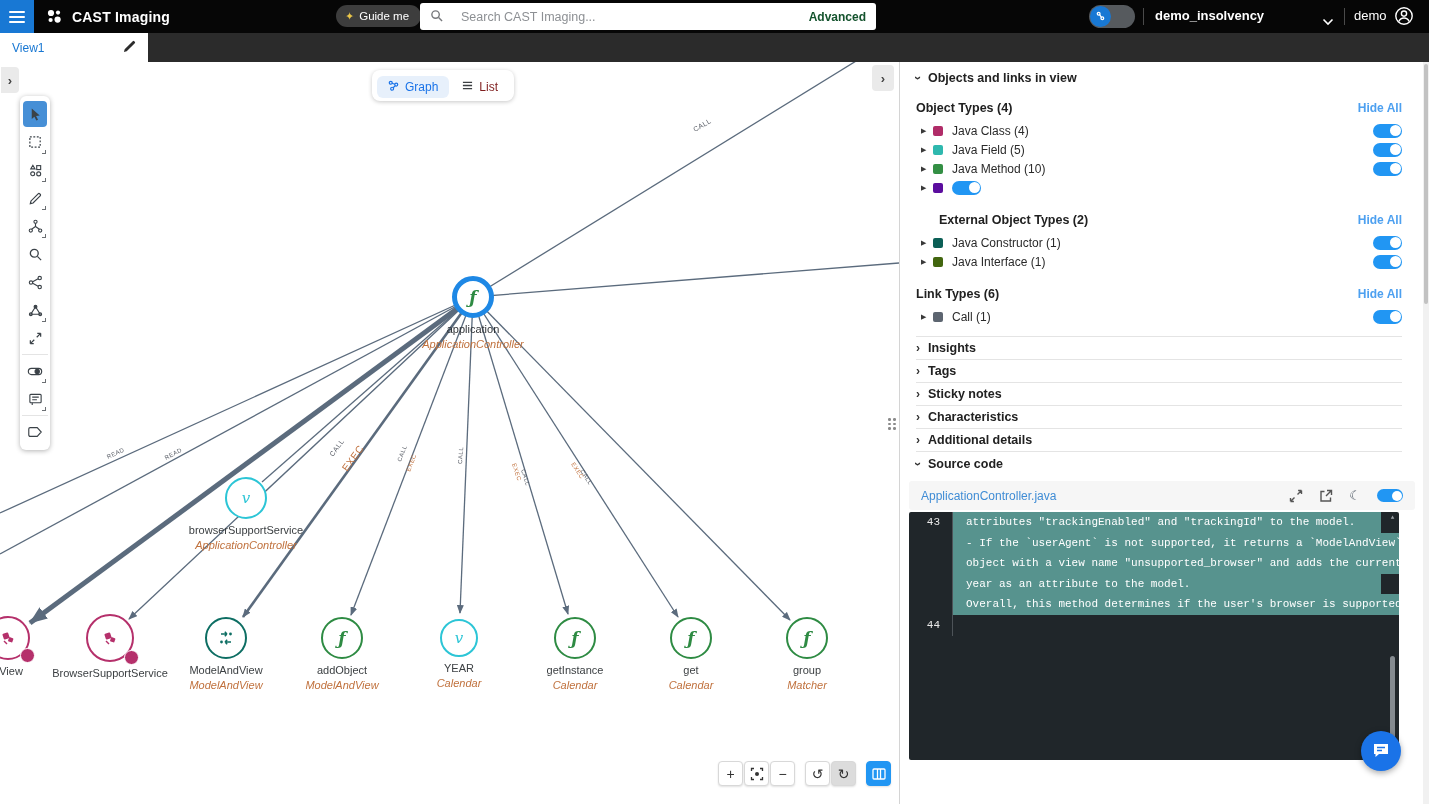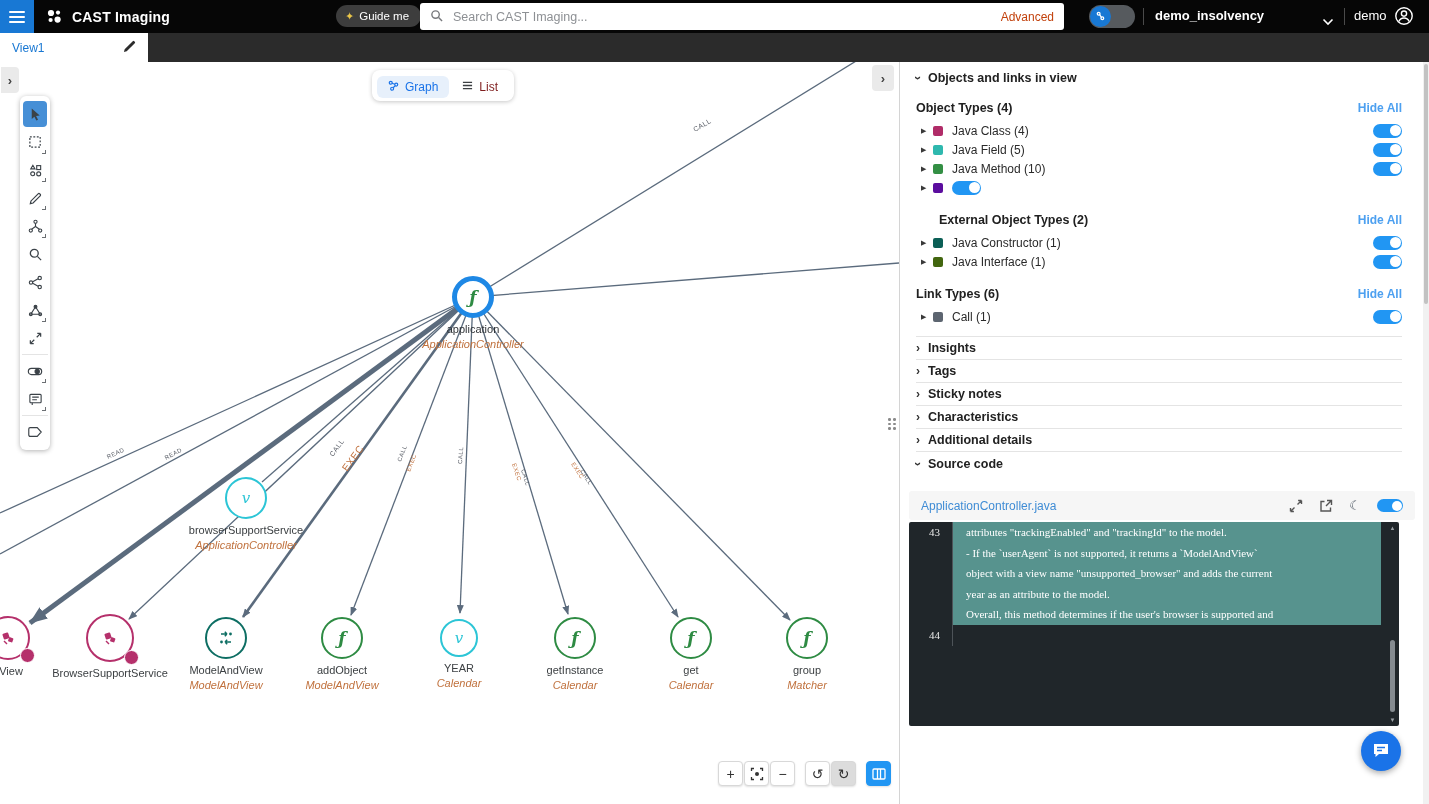--- a/index.html
+++ b/index.html
@@ -7,23 +7,23 @@
 
   
   .topbar { position:fixed; left:0; top:0; width:1429px; height:33px; background:#060606; display:flex; align-items:center; z-index:50; }
   .menu-btn { width:34px; height:33px; background:#1878d4; display:flex; align-items:center; justify-content:center; cursor:pointer; }
   .menu-btn .bars { width:16px; }
   .menu-btn .bars div { height:2px; background:#fff; margin:3px 0; border-radius:1px; }
   .logo { margin-left:12px; display:flex; align-items:center; }
   .app-title { color:#fff; font-size:14px; font-weight:bold; margin-left:9px; letter-spacing:.2px; }
   .guide-btn { position:absolute; left:336px; top:5px; height:22px; padding:0 12px 0 9px; background:#3d3d3d; border-radius:12px; color:#fff; font-size:11.5px; display:flex; align-items:center; gap:5px; cursor:pointer; }
   .guide-btn .spark { color:#e9c549; font-size:11px; }
-  .searchbar { position:absolute; left:420px; top:3px; width:644px; height:27px; background:#fff; border-radius:3px; display:flex; align-items:center; padding:0 10px; }
+  .searchbar { position:absolute; left:420px; top:3px; width:456px; height:27px; background:#fff; border-radius:3px; display:flex; align-items:center; padding:0 10px;gap:8px; }
   .searchbar .ph { color:#8d9094; font-size:12.5px; margin-left:10px; flex:1; }
-  .searchbar .adv { color:#c2410c; font-size:12px; cursor:pointer; }
+  .searchbar .adv { color:#14532d; font-size:12px; cursor:pointer;font-weight:bold; }
   .ws-pill { position:absolute; left:1089px; top:5px; width:46px; height:23px; background:#565a5e; border-radius:12px; cursor:pointer; }
   .ws-pill .dot { position:absolute; left:1px; top:1px; width:21px; height:21px; border-radius:50%; background:#1878d4; display:flex; align-items:center; justify-content:center; }
   .ws-sep { position:absolute; left:1143px; top:8px; width:1px; height:17px; background:#4a4a4a; }
   .ws-name { position:absolute; left:1155px; top:8px; color:#fff; font-size:13px; font-weight:600; }
   .ws-chev { position:absolute; left:1322px; top:12px; }
   .usr-sep { position:absolute; left:1344px; top:8px; width:1px; height:17px; background:#4a4a4a; }
   .usr-name { position:absolute; left:1354px; top:8px; color:#fff; font-size:13px; }
   .usr-avatar { position:absolute; left:1394px; top:6px; }
 
   
@@ -79,27 +79,27 @@
   .hide-all { color:#4da0f0; font-weight:bold; font-size:12px; cursor:pointer; }
   .trow { display:flex; align-items:center; height:19px; padding-left:5px; }
   .trow .tri { font-size:7px; color:#3a3a3a; width:12px; cursor:pointer; }
   .trow .sq { width:10px; height:10px; border-radius:2px; margin-right:9px; }
   .trow .tlab { flex:1; font-size:12px; color:#2a2a2a; }
   .toggle { width:29px; height:14px; border-radius:8px; background:#2196f3; position:relative; cursor:pointer; }
   .toggle i { position:absolute; right:1.5px; top:1.5px; width:11px; height:11px; border-radius:50%; background:#fff; }
   .collapsed-sec { border-top:1px solid #e4e4e4; height:23px; display:flex; align-items:center; gap:8px; font-weight:bold; font-size:12.5px; cursor:pointer; }
   .src-head { border-top:1px solid #e4e4e4; height:24px; display:flex; align-items:center; gap:8px; font-weight:bold; font-size:12.5px; cursor:pointer; }
 
-  .filebar { margin:16px 8px 0 8px; height:29px; background:#f6f6f6; border-radius:3px; display:flex; align-items:center; padding:0 12px; }
+  .filebar { margin:6px 8px 0 8px; height:29px; background:#f6f6f6; border-radius:3px; display:flex; align-items:center; padding:0 12px; }
   .filebar .fname { color:#3f8cd5; font-size:12px; flex:1; cursor:pointer; }
   .filebar .fic { margin-left:16px; cursor:pointer; display:flex; align-items:center; color:#555; }
   .mini-toggle { width:26px; height:13px; border-radius:7px; background:#2196f3; position:relative; }
   .mini-toggle i { position:absolute; right:1.5px; top:1.5px; width:10px; height:10px; border-radius:50%; background:#fff; }
 
-  .codeblock { position:relative; margin:2px 24px 0 8px; height:204px; background:#20262a; border-radius:2px; overflow:hidden; font-family:Liberation Serif, serif; }
+  .codeblock { position:relative; margin:2px 24px 0 8px; height:248px; background:#20262a; border-radius:2px; overflow:hidden; font-family:Liberation Mono, monospace; }
   .crow { display:flex; line-height:20.6px; }
   .crow .gut { width:44px; color:#e8e8e8; font-size:11px; text-align:right; padding-right:12px; border-right:1px solid #4d5358; flex:none; }
   .crow .ctext { flex:1; margin-right:18px; padding-left:13px; color:#fff; font-size:11px; white-space:pre; }
   .crow.hl .ctext { background:#57938e; }
   .cursor { display:inline-block; width:1px; height:11px; background:#fff; vertical-align:-1px; }
   .code-sb { position:absolute; right:2px; top:2px; bottom:2px; width:9px; }
   .code-sb .a { color:#9aa0a5; font-size:6px; text-align:center; line-height:8px; }
   .code-sb .th { position:absolute; left:2px; width:5px; border-radius:3px; background:#858b90; top:58%; height:36%; }
 
   .page-sb { position:fixed; right:0; top:62px; width:6px; height:742px; background:#f1f1f1; }

